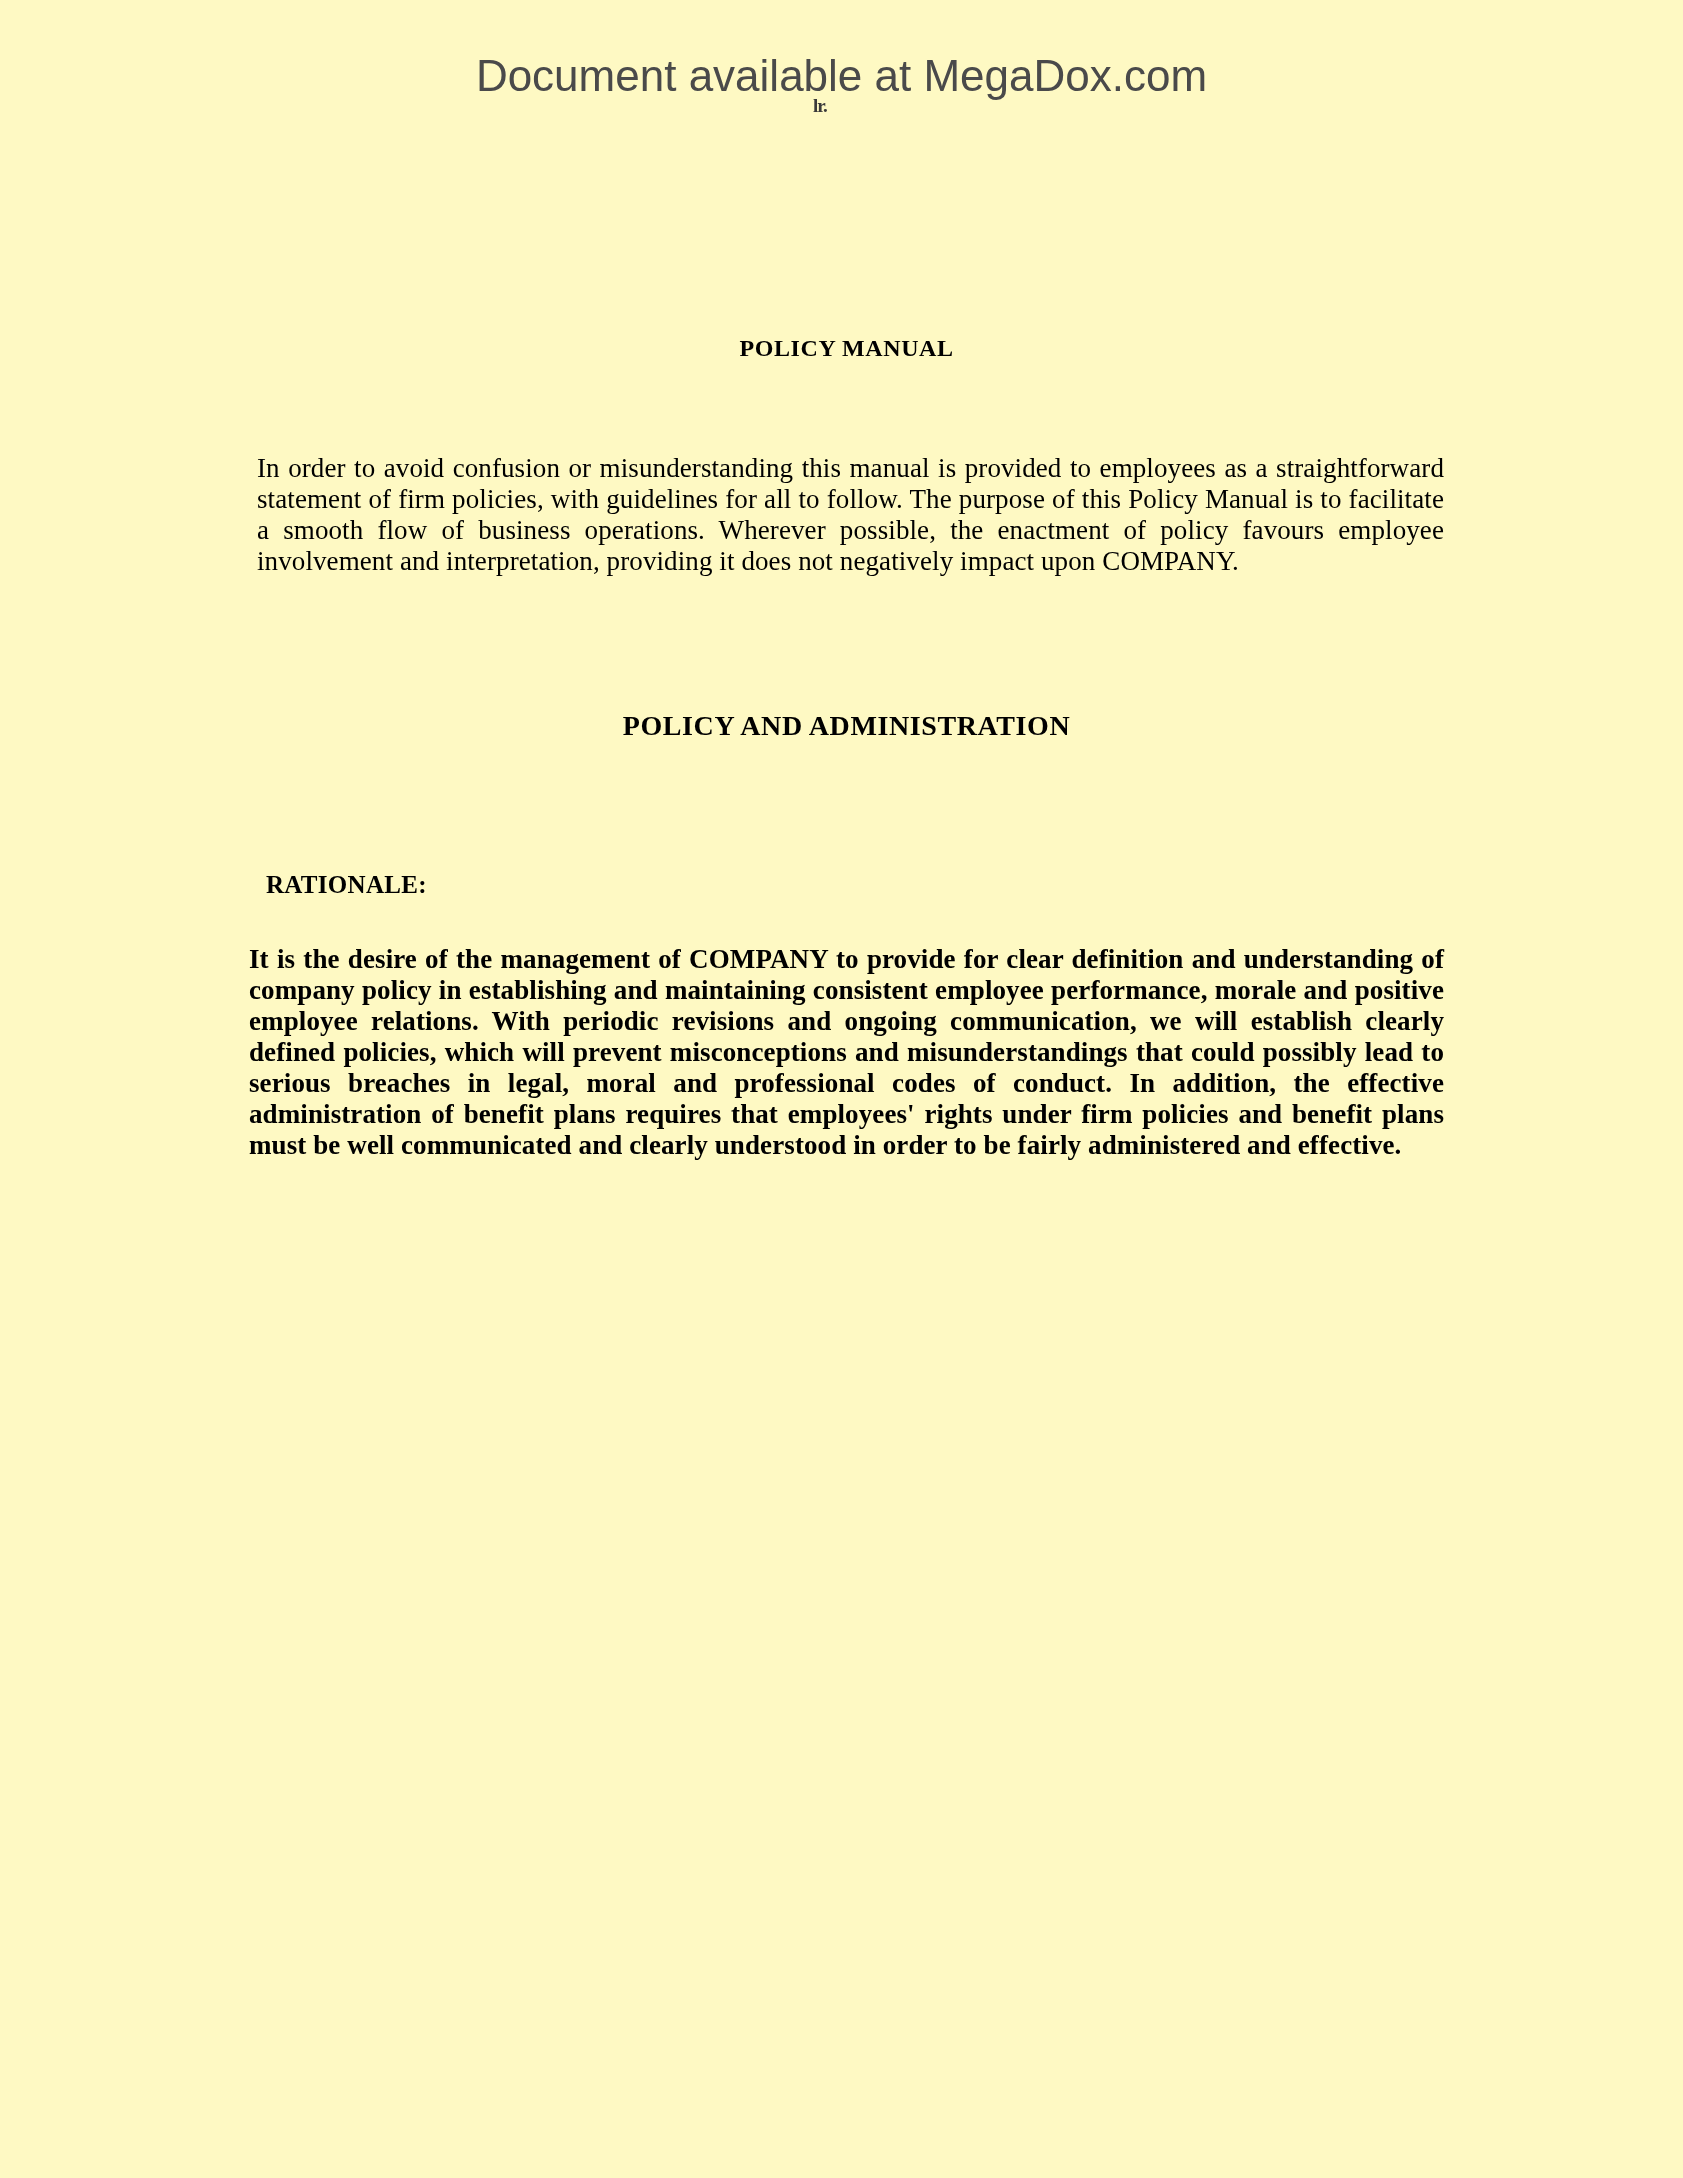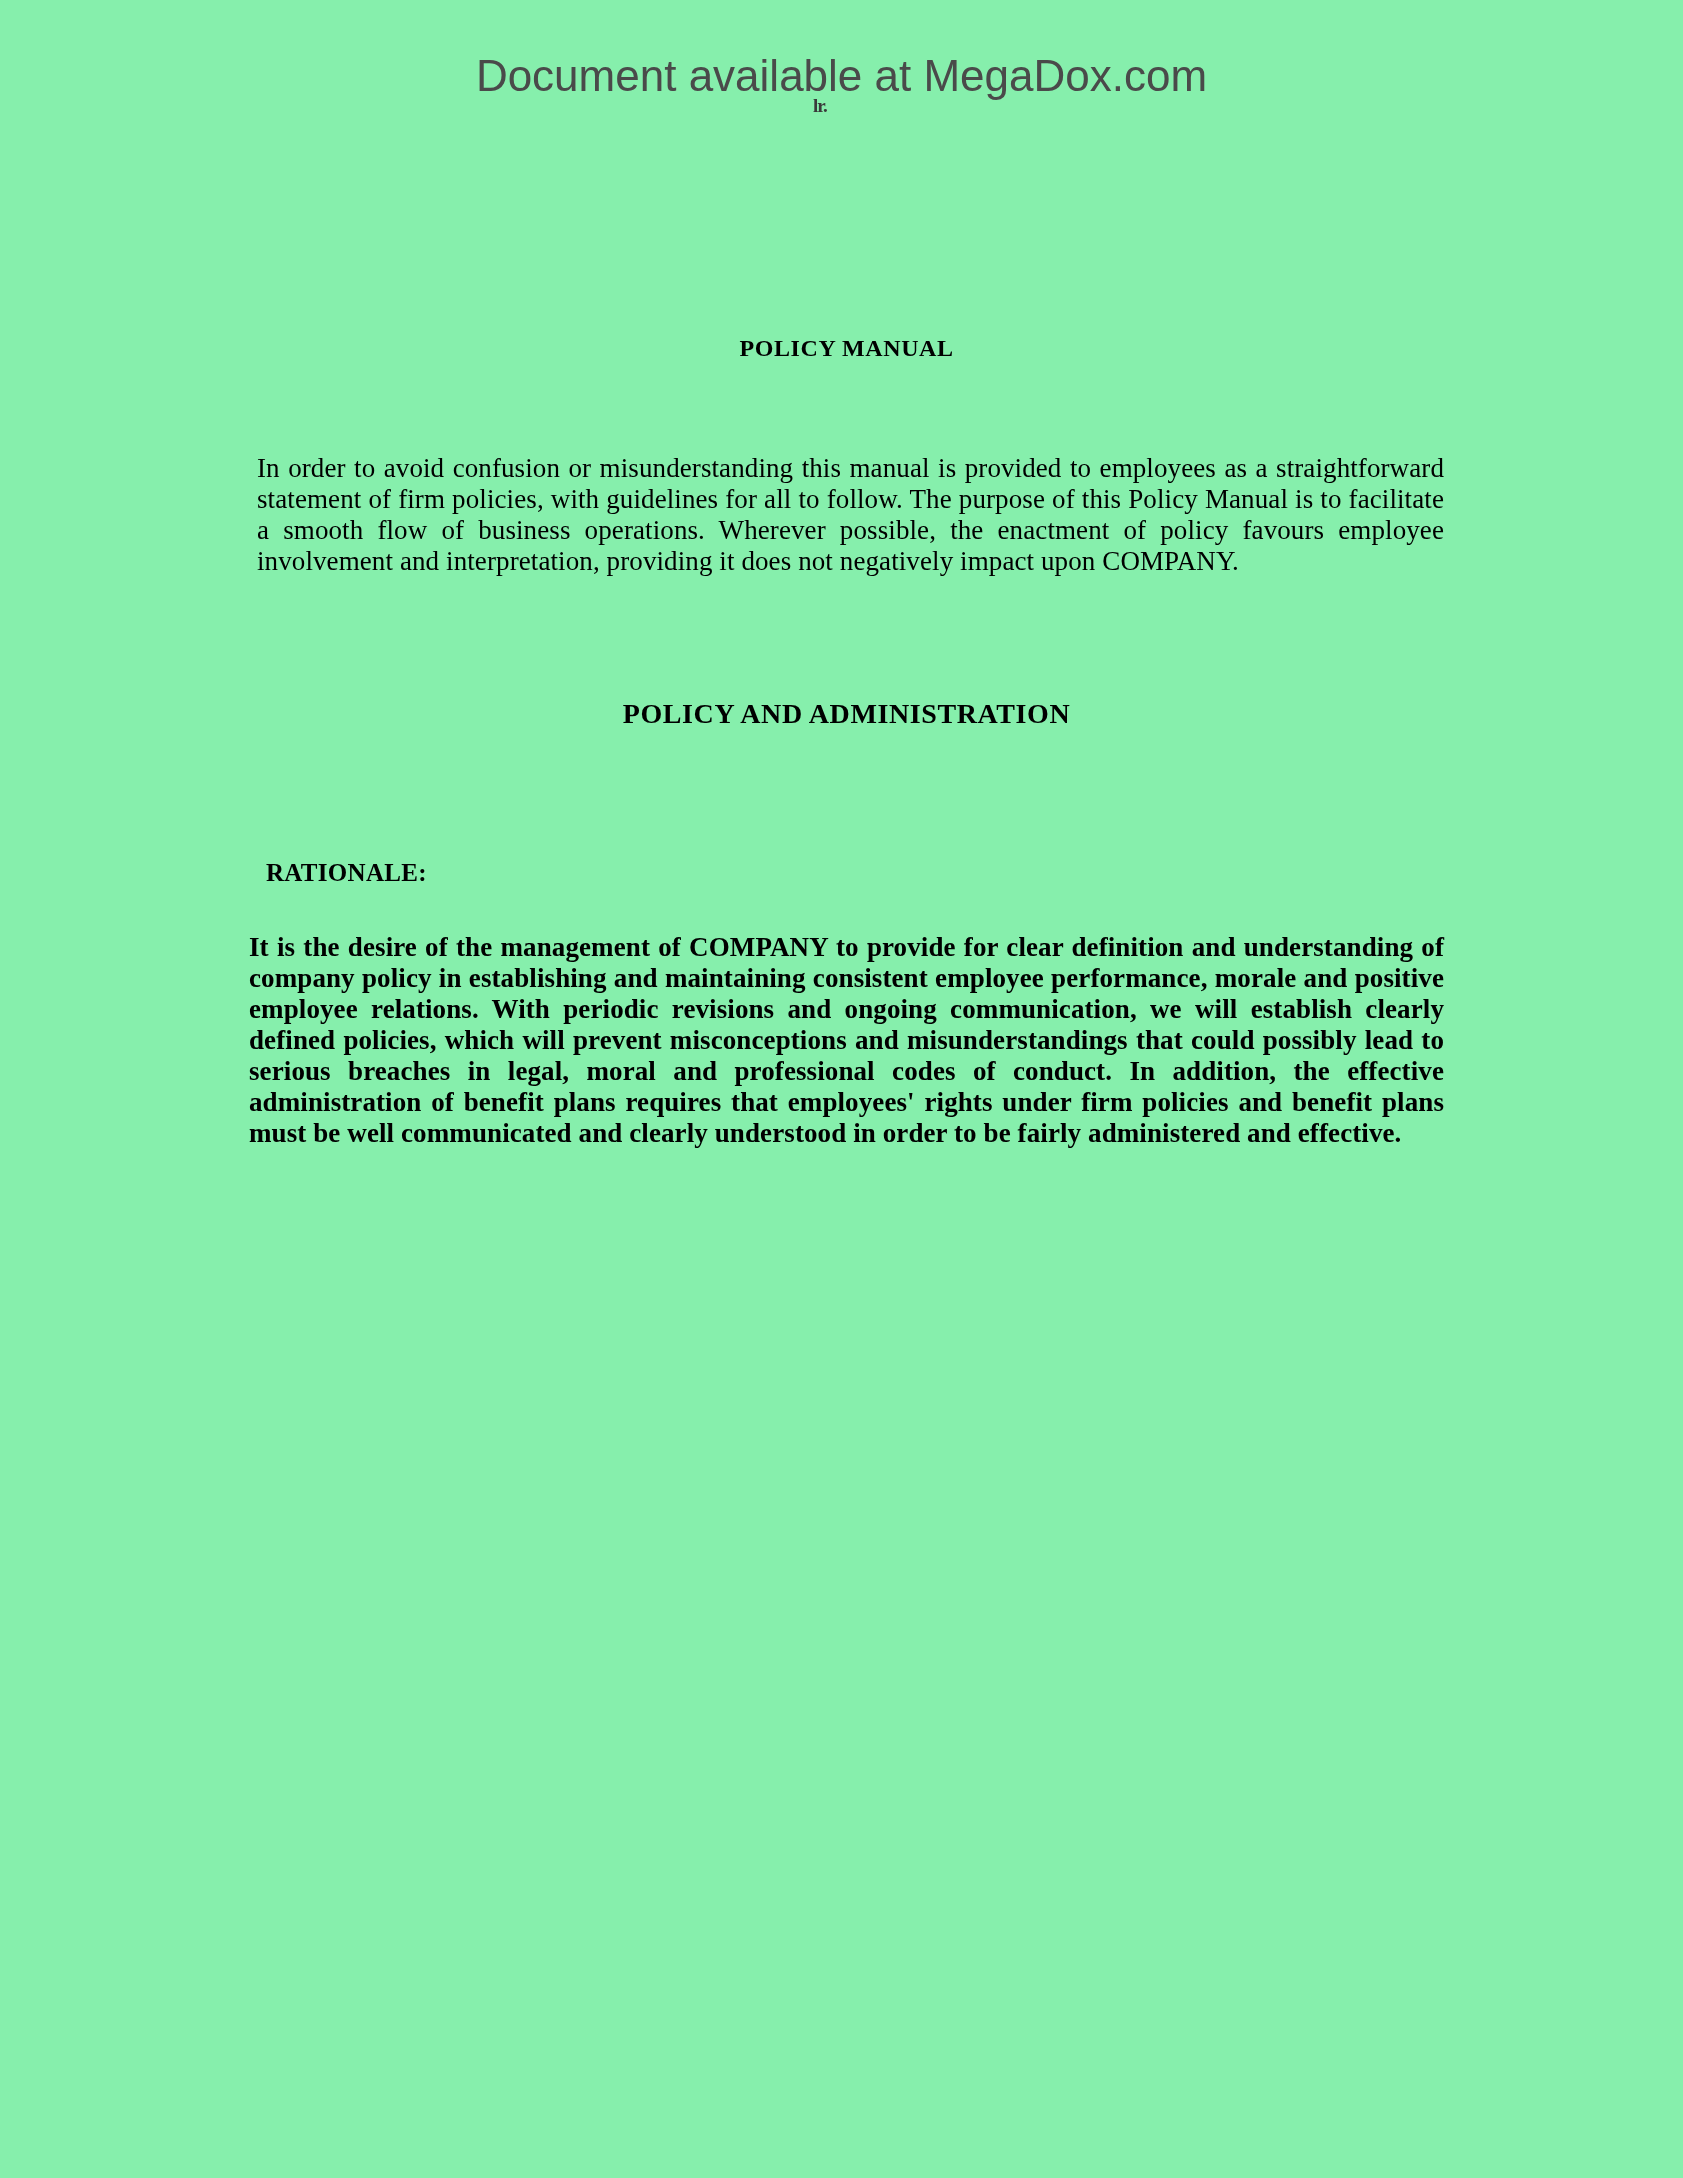--- a/index.html
+++ b/index.html
@@ -5,21 +5,21 @@
   html, body {
     margin: 0;
     padding: 0;
     background: #ffffff;
   }
 
   .page {
     position: relative;
     width: 1683px;
     height: 2178px;
-    background: #86efac;
+    background: #fef9c3;
     overflow: hidden;
     font-family: "Liberation Serif", "DejaVu Serif", serif;
     color: #000000;
   }
 
   
   .watermark-header {
     position: absolute;
     top: 51px;
     left: 0;
@@ -70,21 +70,21 @@
     line-height: 31px;
     letter-spacing: 0.1px;
   }
 
   .para-intro {
     padding-top: 91px;
     margin-left: 8px;
   }
 
   .title-section {
-    margin: 4px;
+    margin: 16px;
     padding-top: 117px;
     text-align: center;
     font-size: 28px;
     font-weight: 700;
     letter-spacing: 0.6px;
   }
 
   .heading-rationale {
     margin: 17px;
     padding-top: 112px;

